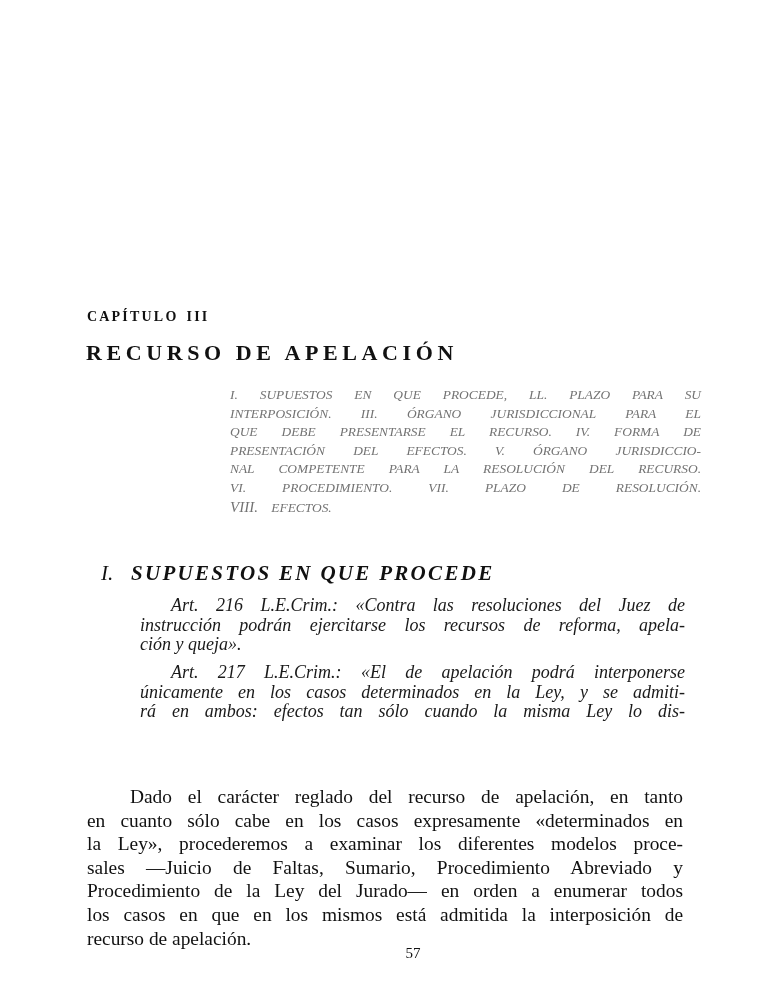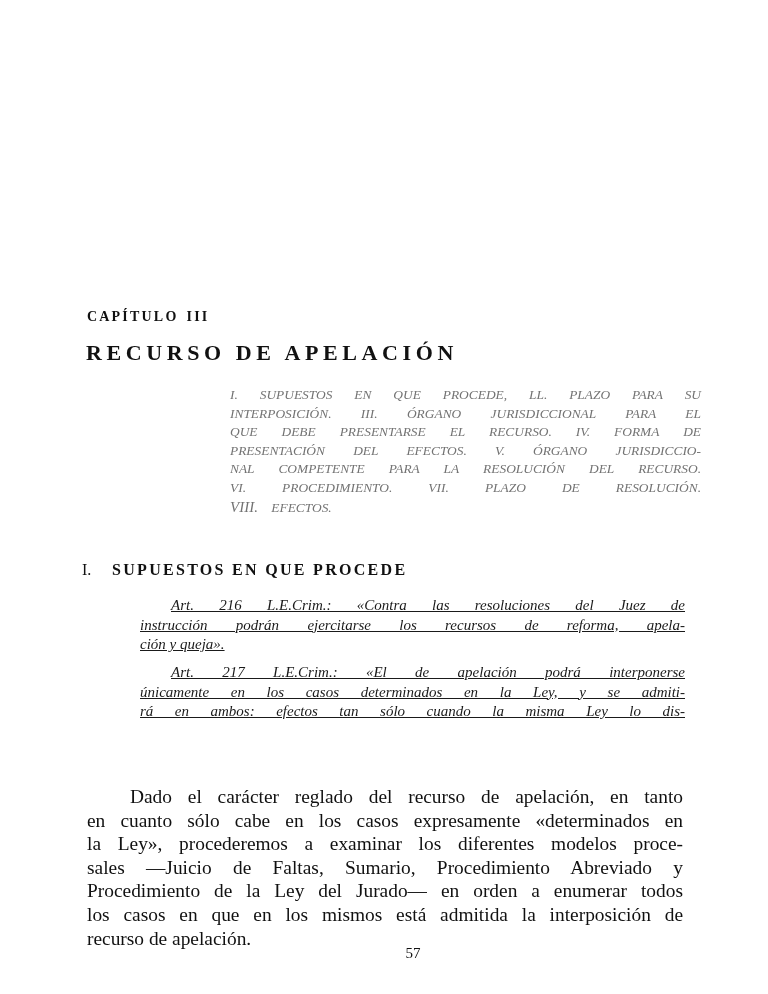--- a/index.html
+++ b/index.html
@@ -7,24 +7,24 @@
          font-family: "Liberation Serif", "DejaVu Serif", serif; color: #111; }
   .abs { position: absolute; }
   .chapter-label { left: 87px; top: 309px; font-size: 14px; font-weight: bold; letter-spacing: 2.2px; white-space: nowrap; }
   .chapter-label .num { margin-left: 8px; }
   .chapter-title { left: 86px; top: 340px; font-size: 22px; font-weight: bold; letter-spacing: 4.6px; white-space: nowrap; }
   .summary { left: 230px; top: 386px; width: 471px; font-size: 13.4px; font-style: italic; line-height: 18.6px; color: #737373; }
   .summary .line { display: block; text-align: justify; text-align-last: justify; height: 18.6px; white-space: nowrap; }
   .summary .line span { }
   .summary .line.last { text-align-last: left; }
   .summary .viii { font-size: 15px; }
-  .section-heading { left: 82px; top: 561px; font-size: 16px; white-space: nowrap; }
+  .section-heading { left: 101px; top: 561px; font-size: 21px; white-space: nowrap; font-style: italic; }
   .section-heading .roman { display: inline-block; width: 30px; }
   .section-heading .title { font-weight: bold; letter-spacing: 2.3px; }
-  .quote { left: 140px; width: 545px; font-size: 15px; font-style: italic; line-height: 19.5px; color: #1a1a1a; text-decoration: underline; }
+  .quote { left: 140px; width: 545px; font-size: 18px; font-style: italic; line-height: 19.5px; color: #1a1a1a; }
   .quote .line { display: block; text-align: justify; text-align-last: justify; white-space: nowrap; height: 19.5px; }
   .quote .line.last { text-align-last: left; }
   .quote .line.indent { padding-left: 31px; }
   .q1 { top: 596px; }
   .q2 { top: 663px; }
   .body-text { left: 87px; top: 785px; width: 596px; font-size: 19.4px; line-height: 23.6px; color: #111; }
   .body-text .line { display: block; text-align: justify; text-align-last: justify; white-space: nowrap; height: 23.6px; }
   .body-text .line.indent { padding-left: 43px; }
   .body-text .line.last { text-align-last: left; }
   .page-number { left: 0; width: 768px; top: 945px; text-align: center; font-size: 15px; padding-left: 29px; }

